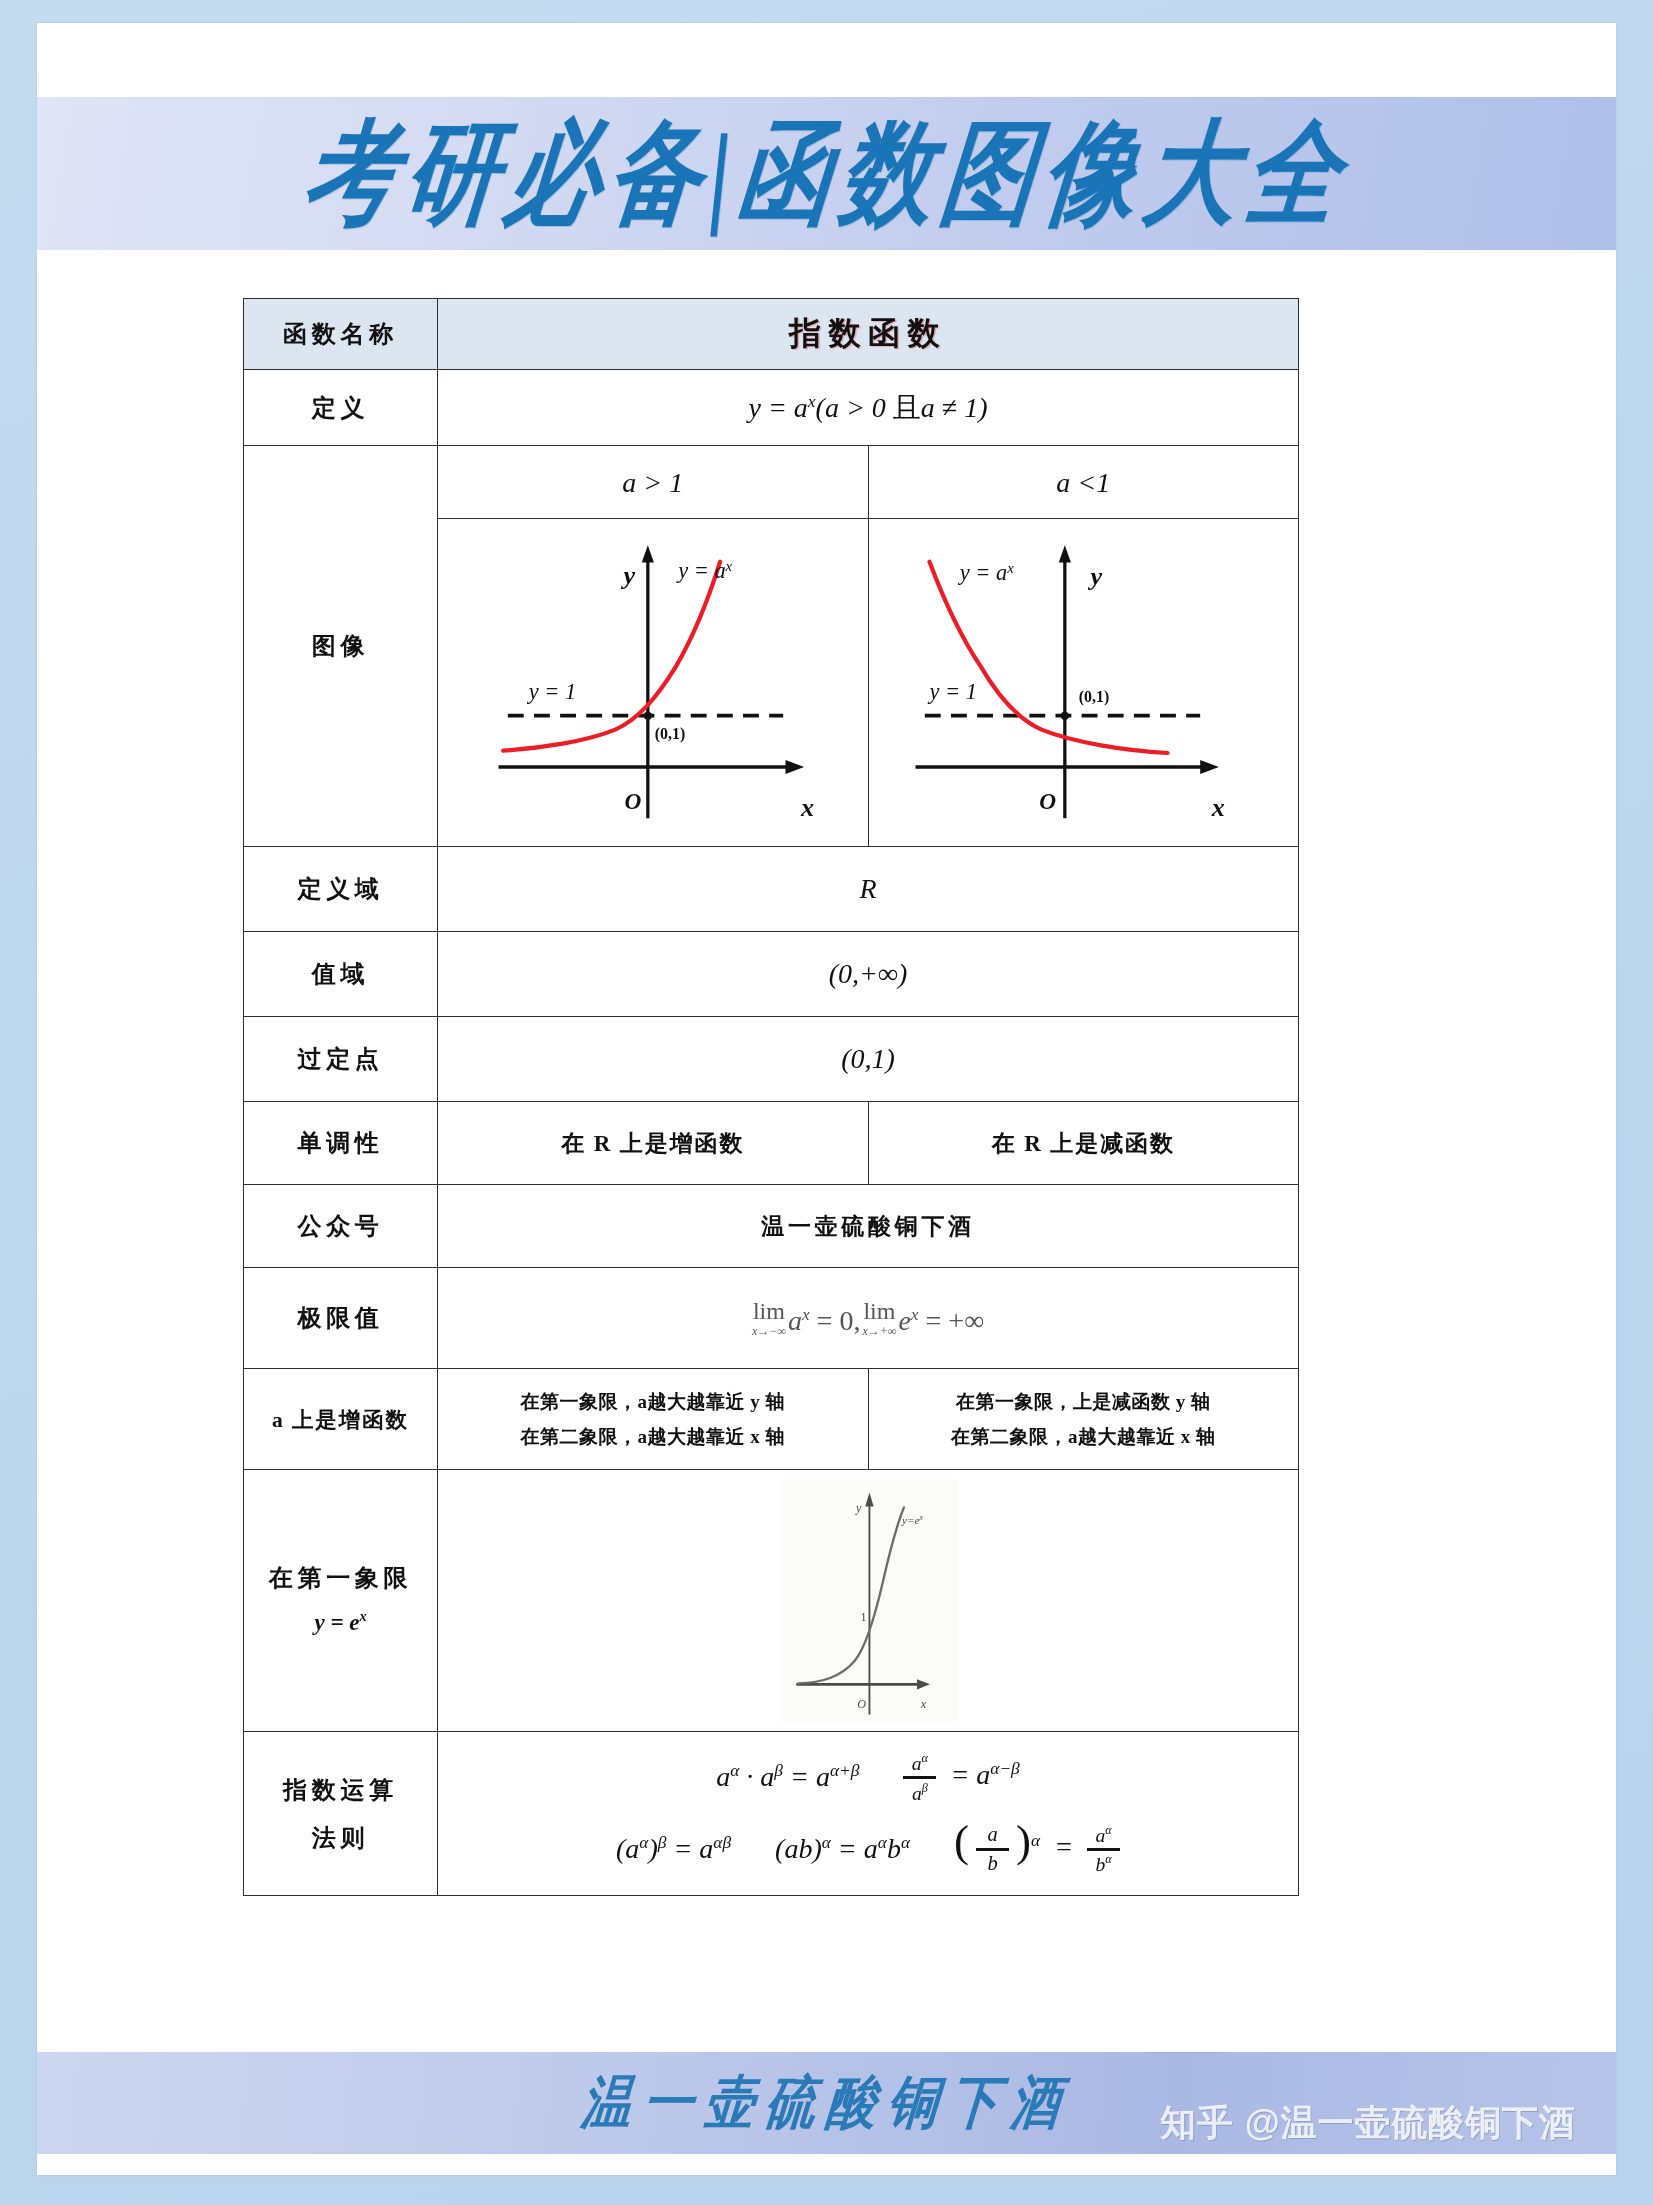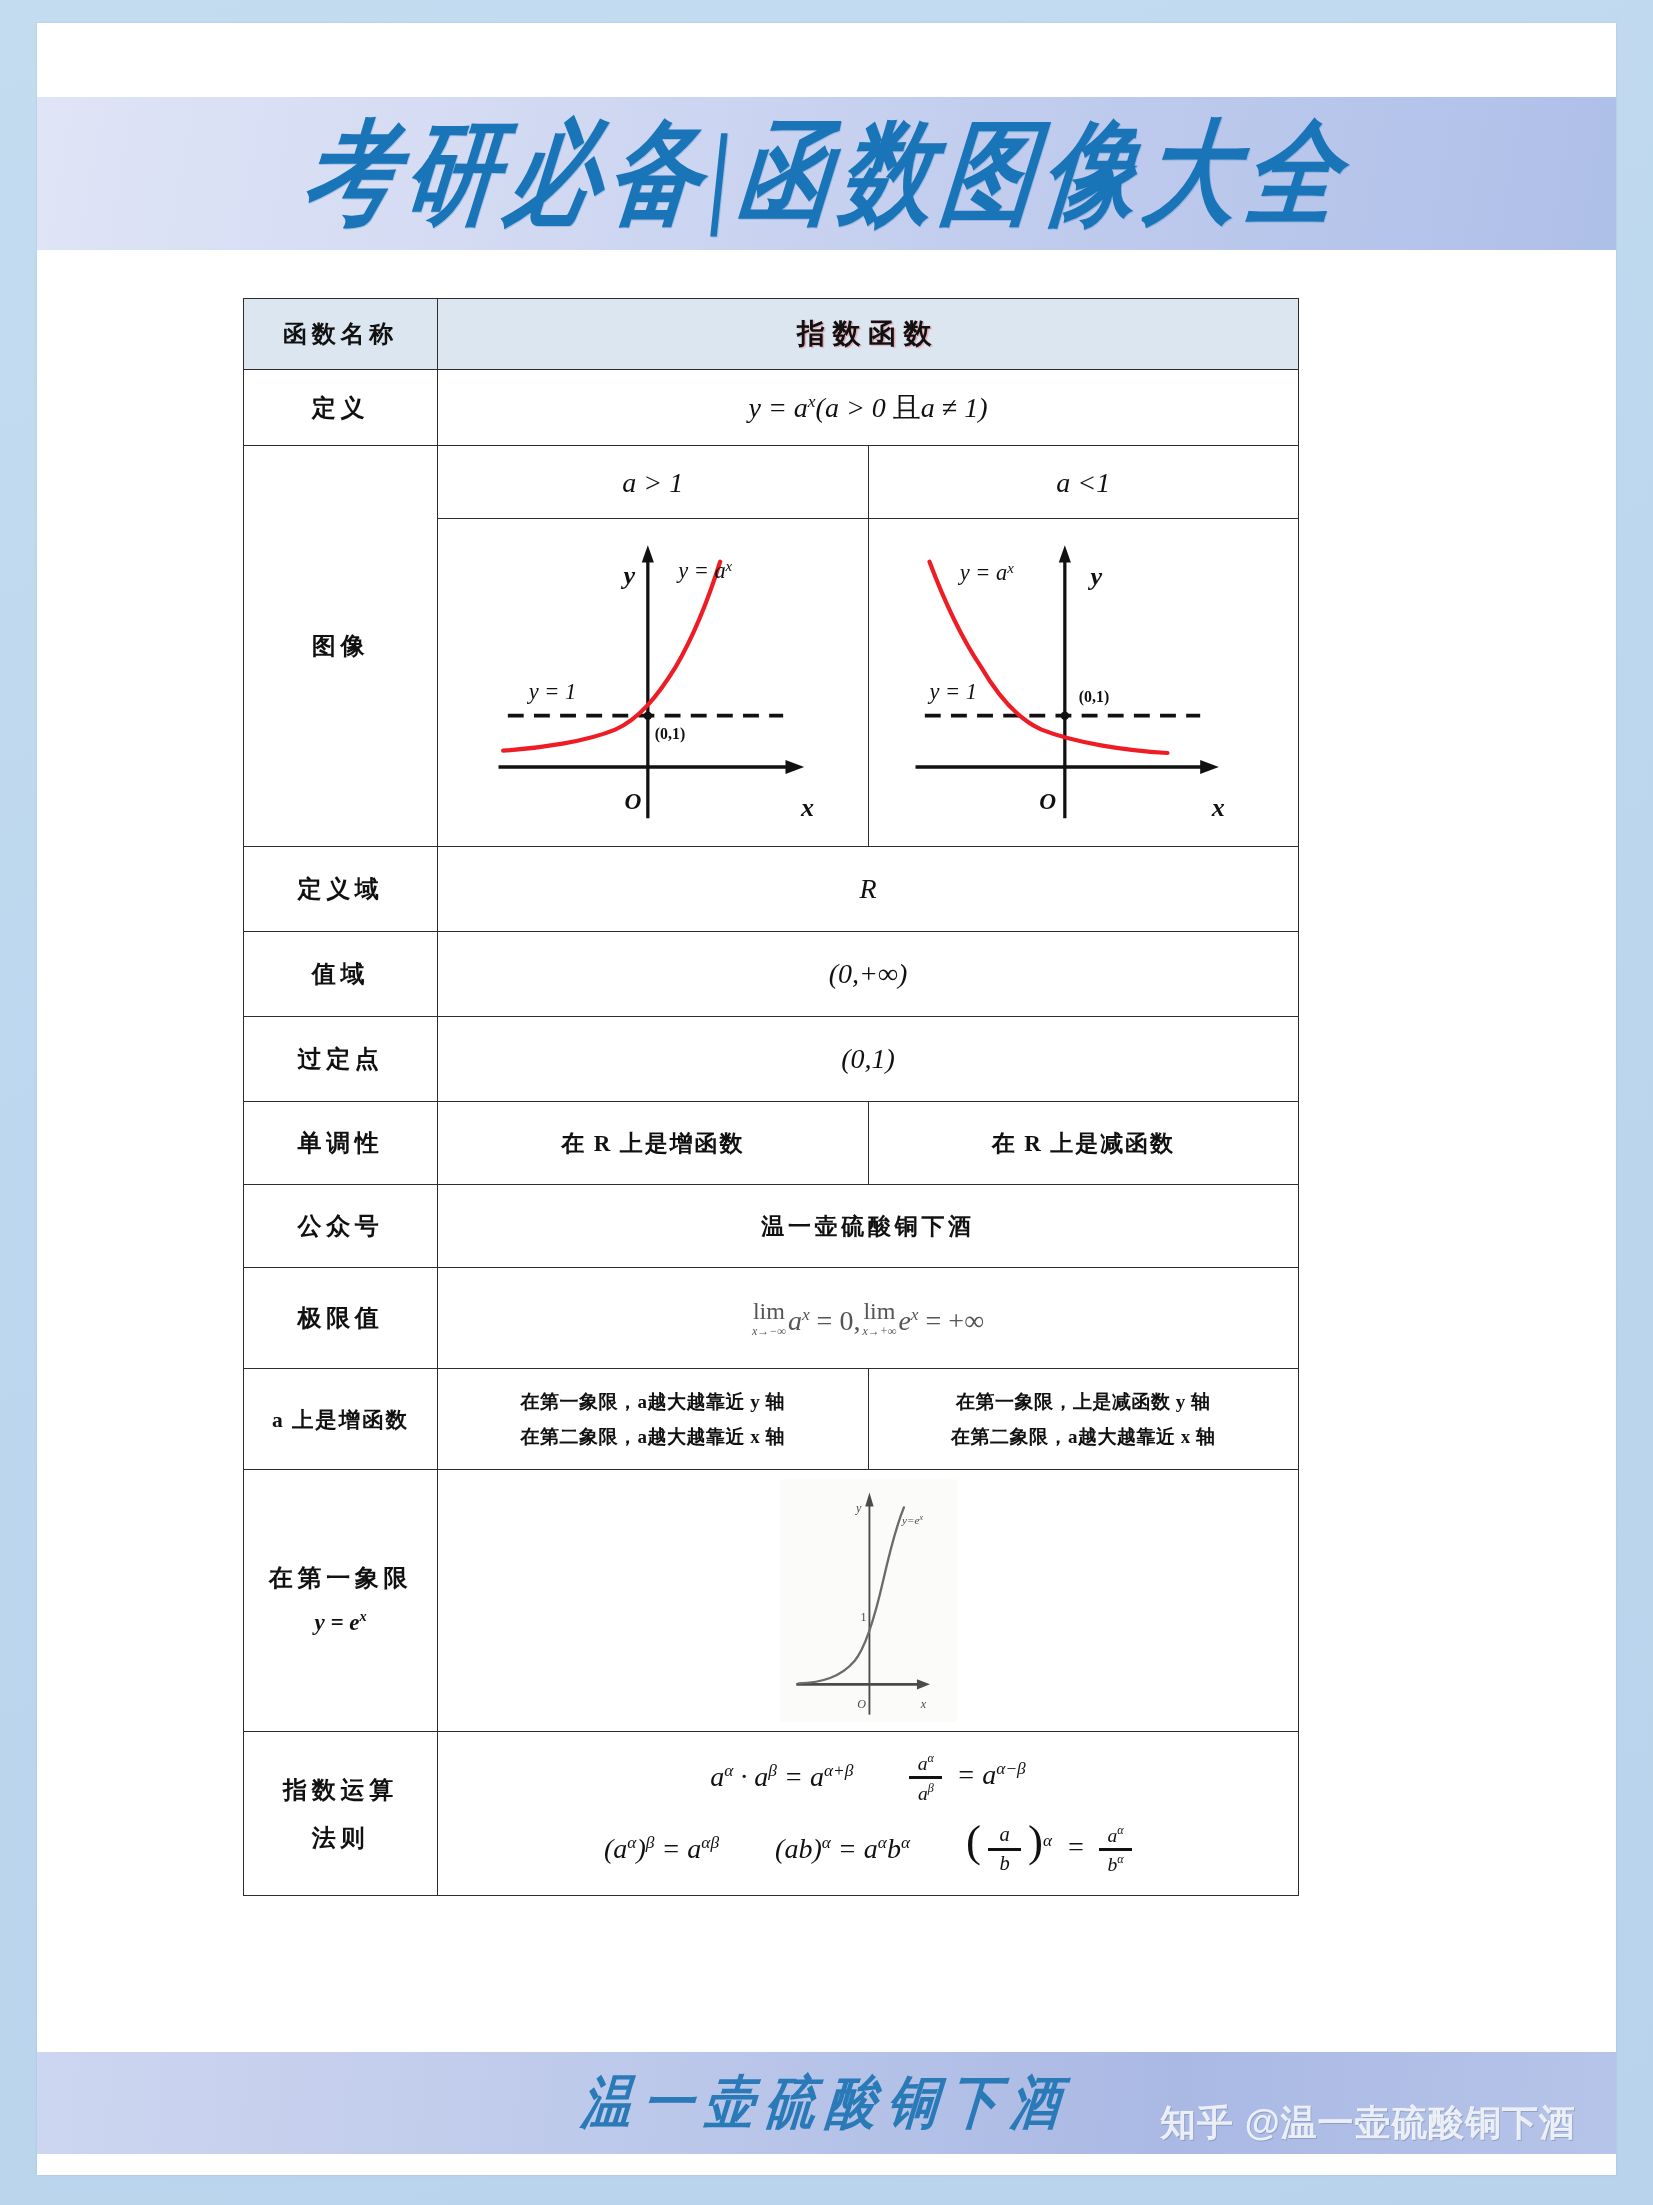--- a/index.html
+++ b/index.html
@@ -72,21 +72,21 @@
   .lbl {
     font-size: 24px;
     font-weight: 700;
     letter-spacing: 4.7px;
     line-height: 1.5;
   }
   .lbl .small { font-size: 21.5px; letter-spacing: 1.9px; }
 
   .hdr-row td { background: #dce6f1; height: 70px; }
   .hdr-title {
-    font-size: 28px;
+    font-size: 32px;
     font-weight: 700;
     color: #ff0000;
     letter-spacing: 7.5px;
     text-shadow: 1.4px 1.4px 0.9px rgba(255,0,0,0.25);
     margin-top: 8px;
   }
 
   .math {
     font-family: "Liberation Serif", "DejaVu Serif", serif;
     font-style: italic;
@@ -130,21 +130,21 @@
   }
   .lim-op { display: inline-flex; flex-direction: column; align-items: center; line-height: 1; }
   .lim-op .op { font-size: 24px; font-style: normal; }
   .lim-op .under { font-size: 12px; font-style: italic; margin-top: 1.9px; }
 
   
   .graph-svg { display: block; margin: 0 auto; }
 
   
   .rules { display: flex; flex-direction: column; gap: 18.7px; padding: 14px 0; }
-  .rules-row { display: flex; align-items: center; justify-content: center; gap: 56px; }
+  .rules-row { display: flex; align-items: center; justify-content: center; gap: 44px; }
   .frac {
     display: inline-flex; flex-direction: column; align-items: center;
     vertical-align: middle; font-style: italic;
   }
   .frac .num { padding: 0 3.7px; }
   .frac .bar { width: 100%; min-width: 33px; height: 2.3px; background: #111; margin: 1.9px 0; }
   .frac .den { padding: 0 3.7px; }
   .paren-big {
     display: inline-flex; align-items: center; font-size: 45px; font-style: normal; line-height: 0.8;
   }

